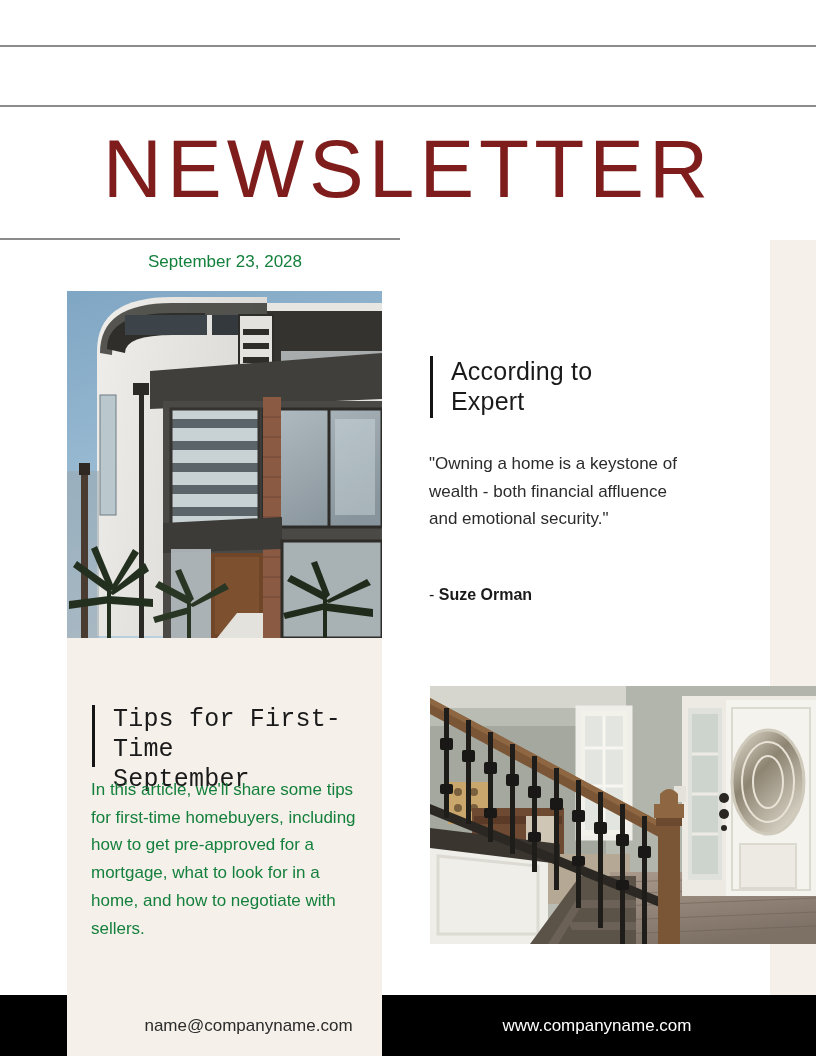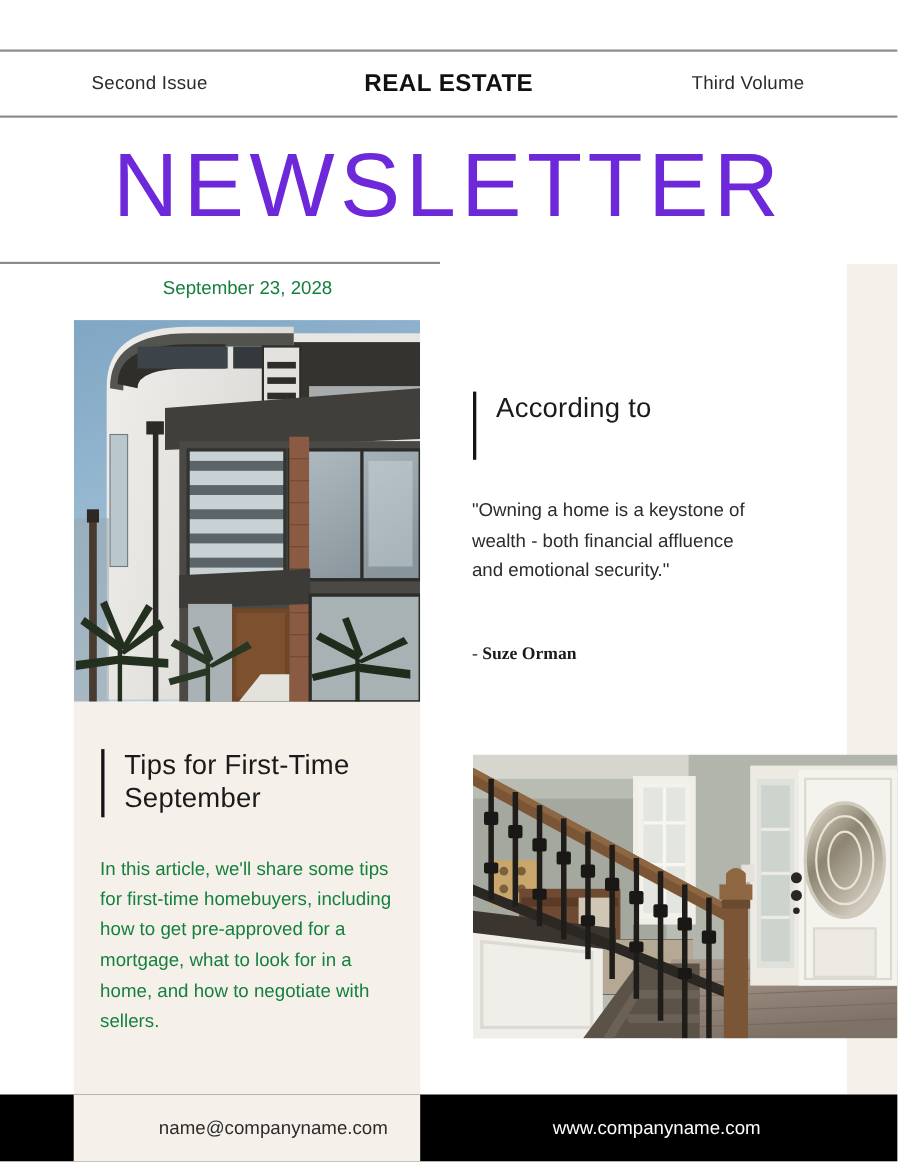--- a/index.html
+++ b/index.html
@@ -30,21 +30,21 @@
   }
   .kicker-right {
     width:33.33%; text-align:center;
     font-size:17px; color:#2b2b2b; letter-spacing:.2px;
   }
 
   
   .masthead {
     position:absolute; left:0; top:128px; width:816px;
     text-align:center;
-    font-size:82px; font-weight:300; color:#6d28d9;
+    font-size:82px; font-weight:300; color:#7f1d1d;
     letter-spacing:5px; line-height:1;
     white-space:nowrap;
   }
 
   
   .date-rule {
     position:absolute; left:0; top:238px; width:400px; height:2px;
     background:#8b8b8b;
   }
   .date {
@@ -71,30 +71,30 @@
 
   
   .headline { position:absolute; display:flex; gap:18px; }
   .accent-bar { width:3px; background:#141414; flex:none; }
   .headline-text {
     font-size:25px; font-weight:400; color:#1a1a1a;
     line-height:1.2; letter-spacing:.2px;
   }
 
   .head-expert { left:430px; top:356px; width:300px; height:62px; }
-  .head-tips   { left:92px;  top:681px; width:300px; height:62px; }
+  .head-tips   { left:92px;  top:705px; width:300px; height:62px;font-family:Liberation Mono, monospace; }
 
   
   .quote {
     position:absolute; left:429px; top:450px; width:270px;
     font-size:17px; line-height:1.63; color:#2b2b2b;
   }
   .attrib {
     position:absolute; left:429px; top:586px; width:300px;
-    font-size:16px; color:#1a1a1a;font-family:Liberation Serif, serif;
+    font-size:16px; color:#1a1a1a;
   }
   .attrib b { font-weight:bold; }
 
   
   .tips-body {
     position:absolute; left:91px; top:776px; width:268px;
     font-size:17px; line-height:1.63; color:#15803d;
   }
 
   
@@ -118,25 +118,20 @@
   }
 </style>
 </head>
 <body>
 
 <div class="page">
 
   <div class="rule rule-top"></div>
   <div class="rule rule-bottom"></div>
 
-  <div class="kicker-row">
-    <div class="kicker-left">Second Issue</div>
-    <div class="kicker-center">REAL ESTATE</div>
-    <div class="kicker-right">Third Volume</div>
-  </div>
 
   <div class="masthead">NEWSLETTER</div>
 
   <div class="date-rule"></div>
   <div class="date">September 23, 2028</div>
 
   <div class="strip-right"></div>
   <div class="panel-tips"></div>
 
   <div class="photo photo-house">
@@ -386,20 +381,21 @@
         <rect x="142" y="170" width="13" height="10" rx="2"></rect>
         <rect x="186" y="194" width="13" height="10" rx="2"></rect>
       </g>
     </svg>
   </div>
 
   <div class="headline head-expert">
     <div class="accent-bar"></div>
     <div class="headline-text">
       <div>According to</div>
+      <div>Expert</div>
     </div>
   </div>
 
   <div class="quote">"Owning a home is a keystone of wealth - both financial affluence and emotional security."</div>
   <div class="attrib"><span>- </span><b>Suze Orman</b></div>
 
   <div class="headline head-tips">
     <div class="accent-bar"></div>
     <div class="headline-text">
       <div>Tips for First-Time</div>

